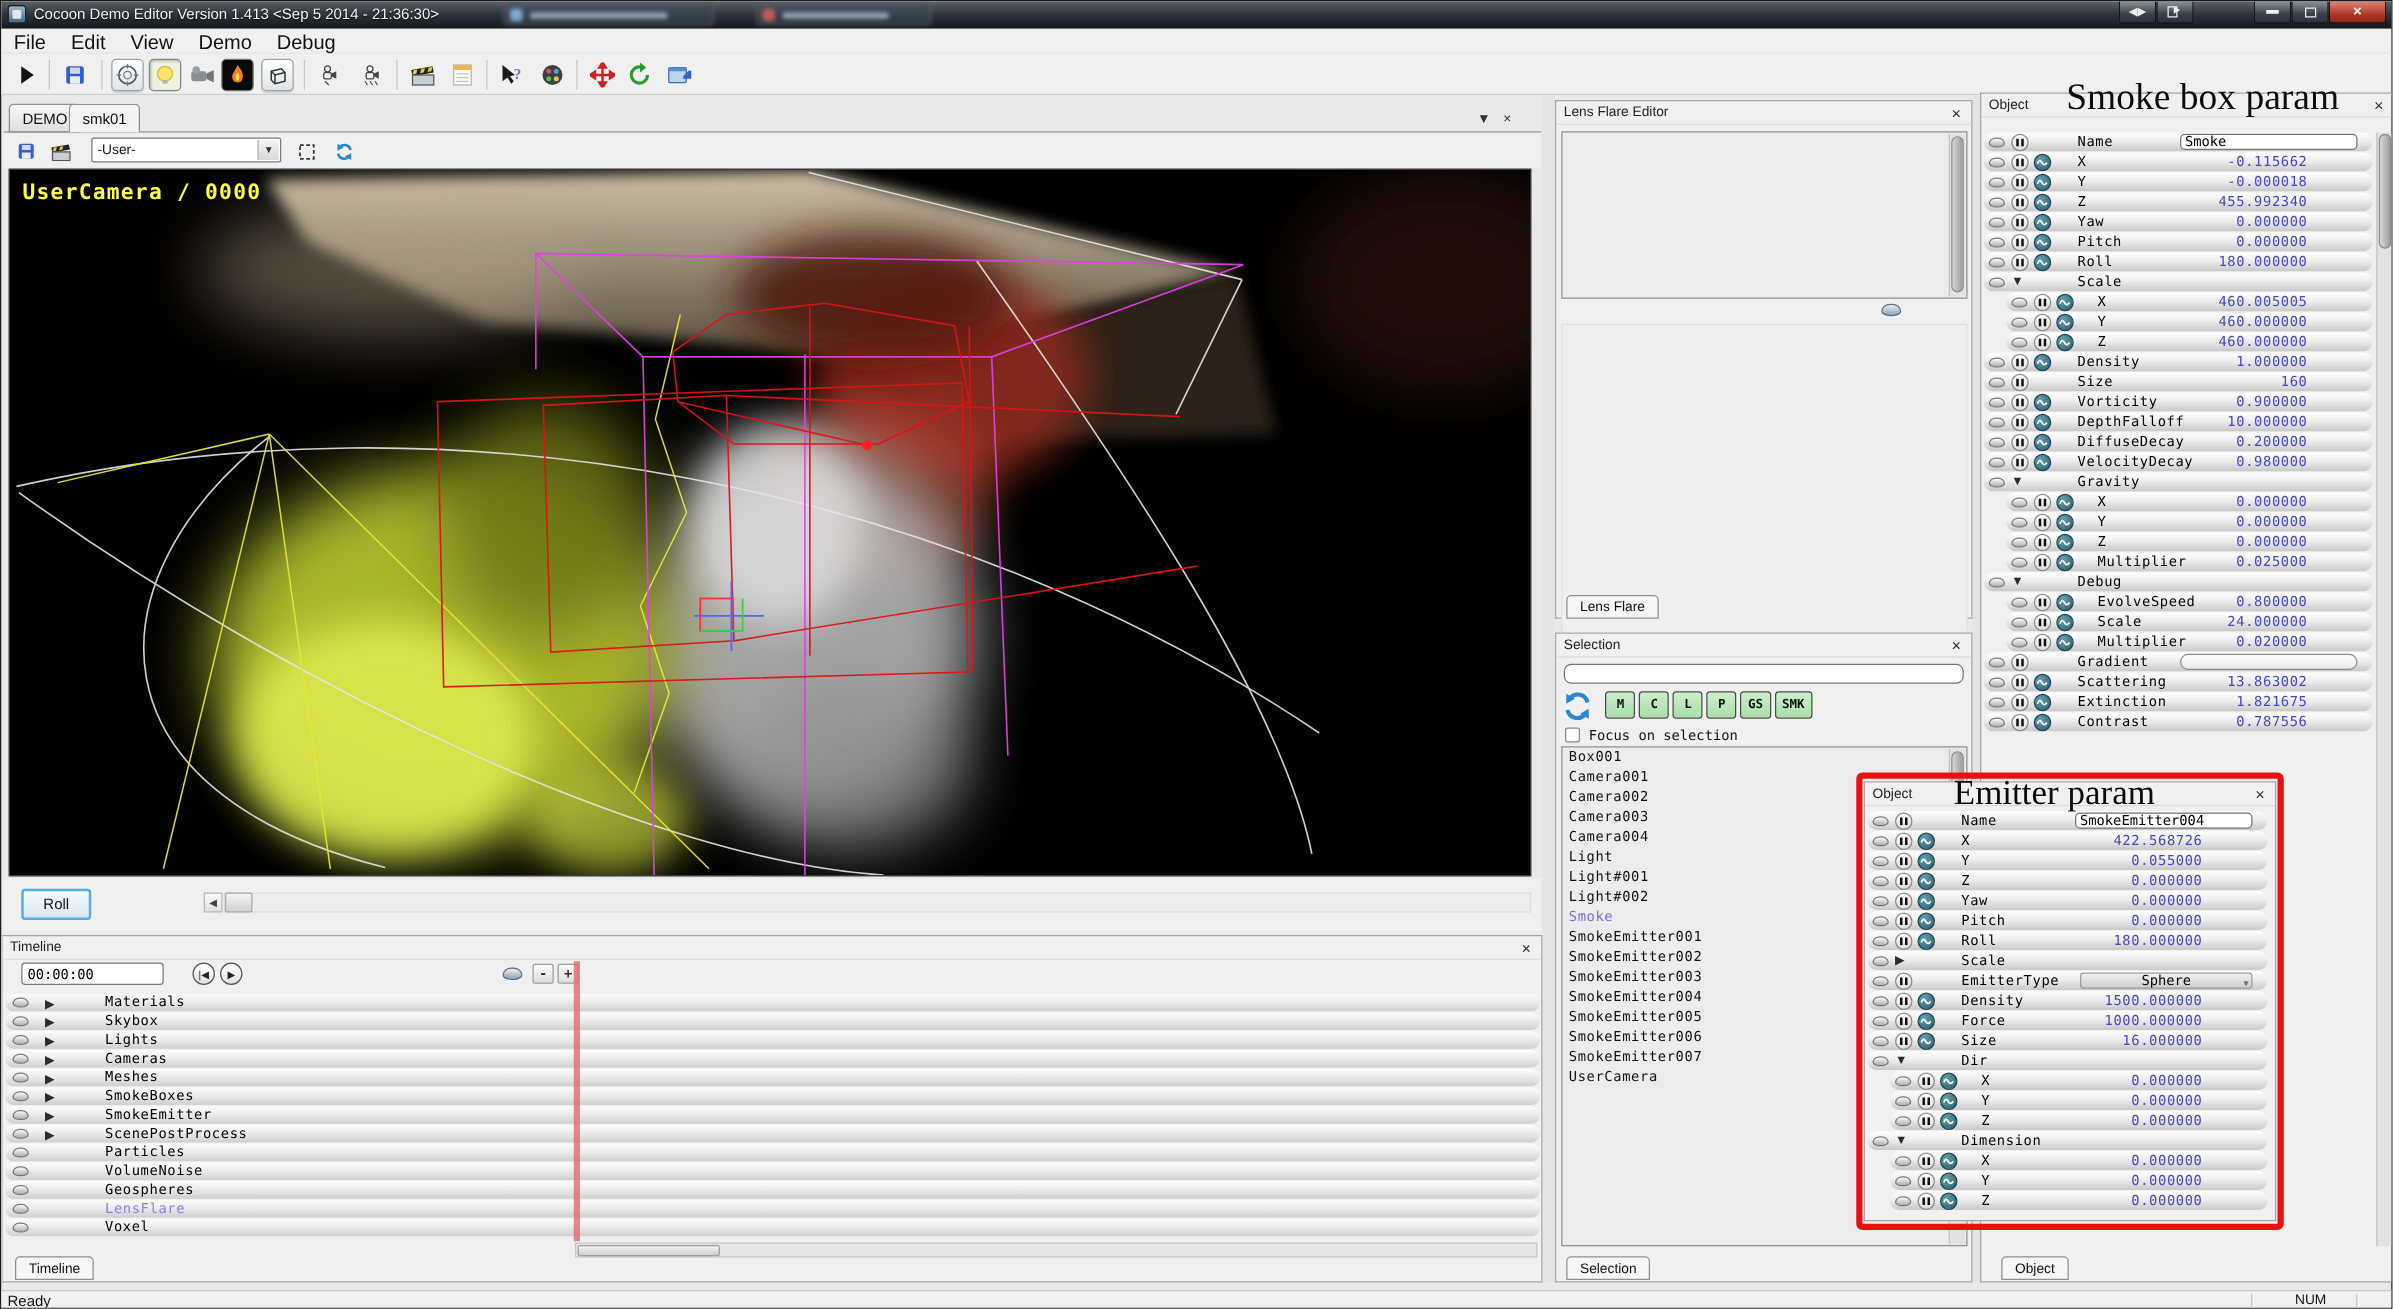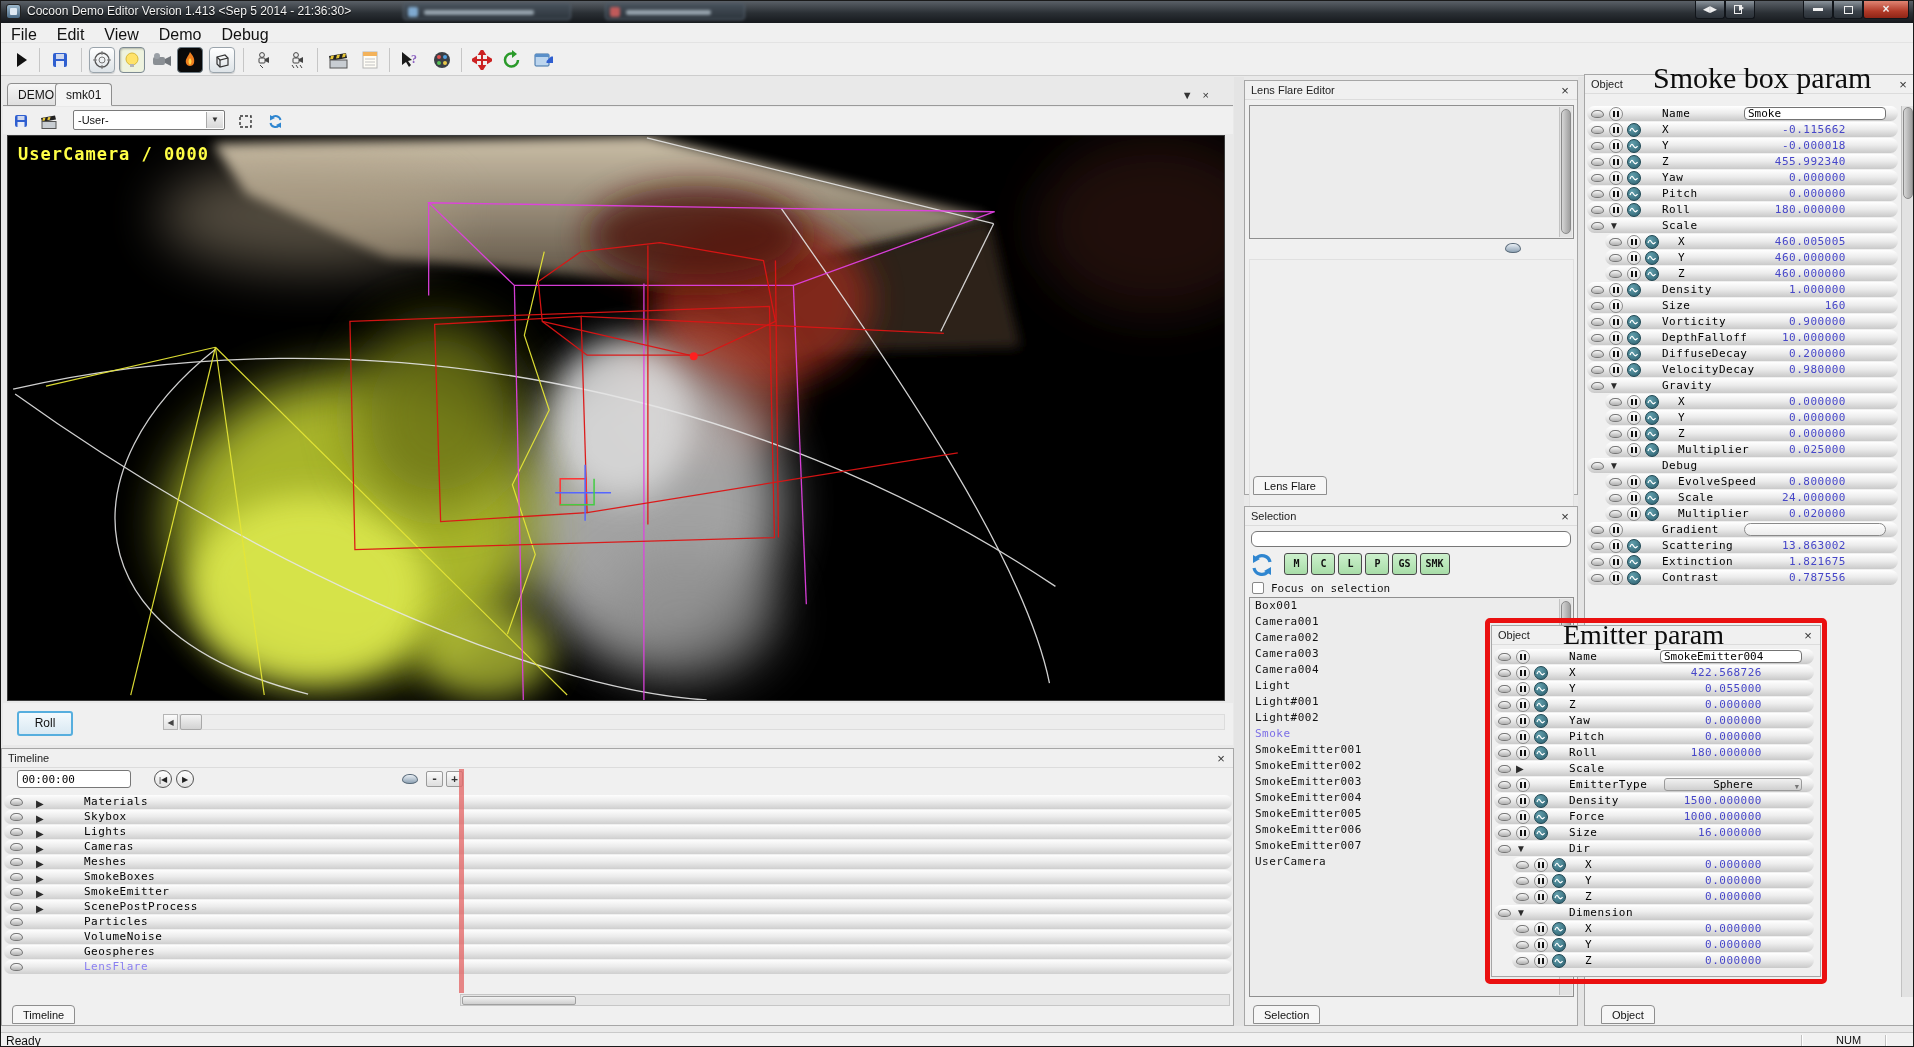--- a/index.html
+++ b/index.html
@@ -917,20 +917,24 @@
           <span class="plabel">VolumeNoise</span>
         </div>
         <div class="trow">
           <span class="i-eye"></span>
           <span class="plabel">Geospheres</span>
         </div>
         <div class="trow">
           <span class="i-eye"></span>
           <span class="plabel hl">LensFlare</span>
         </div>
+        <div class="trow">
+          <span class="i-eye"></span>
+          <span class="plabel">Voxel</span>
+        </div>
       </div>
     <div class="playhead"></div>
     <div class="tl-hscroll">
         <div class="tl-hthumb"></div>
       </div>
     <span class="btab" style="left:10px;top:256px;">Timeline</span>
   </div>
 
   <div class="panel emitter-panel">
     <div class="ptitle">Object</div>

